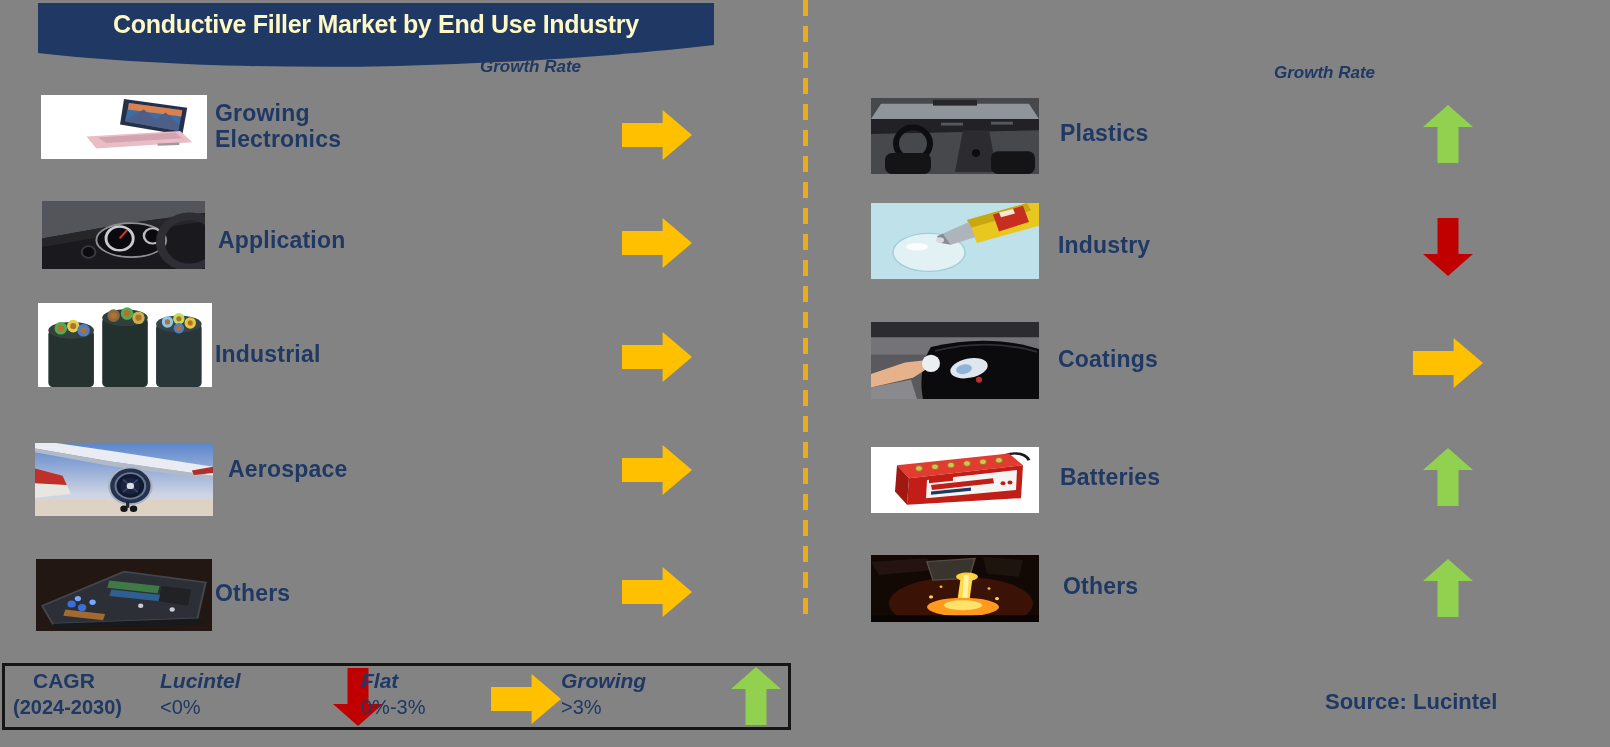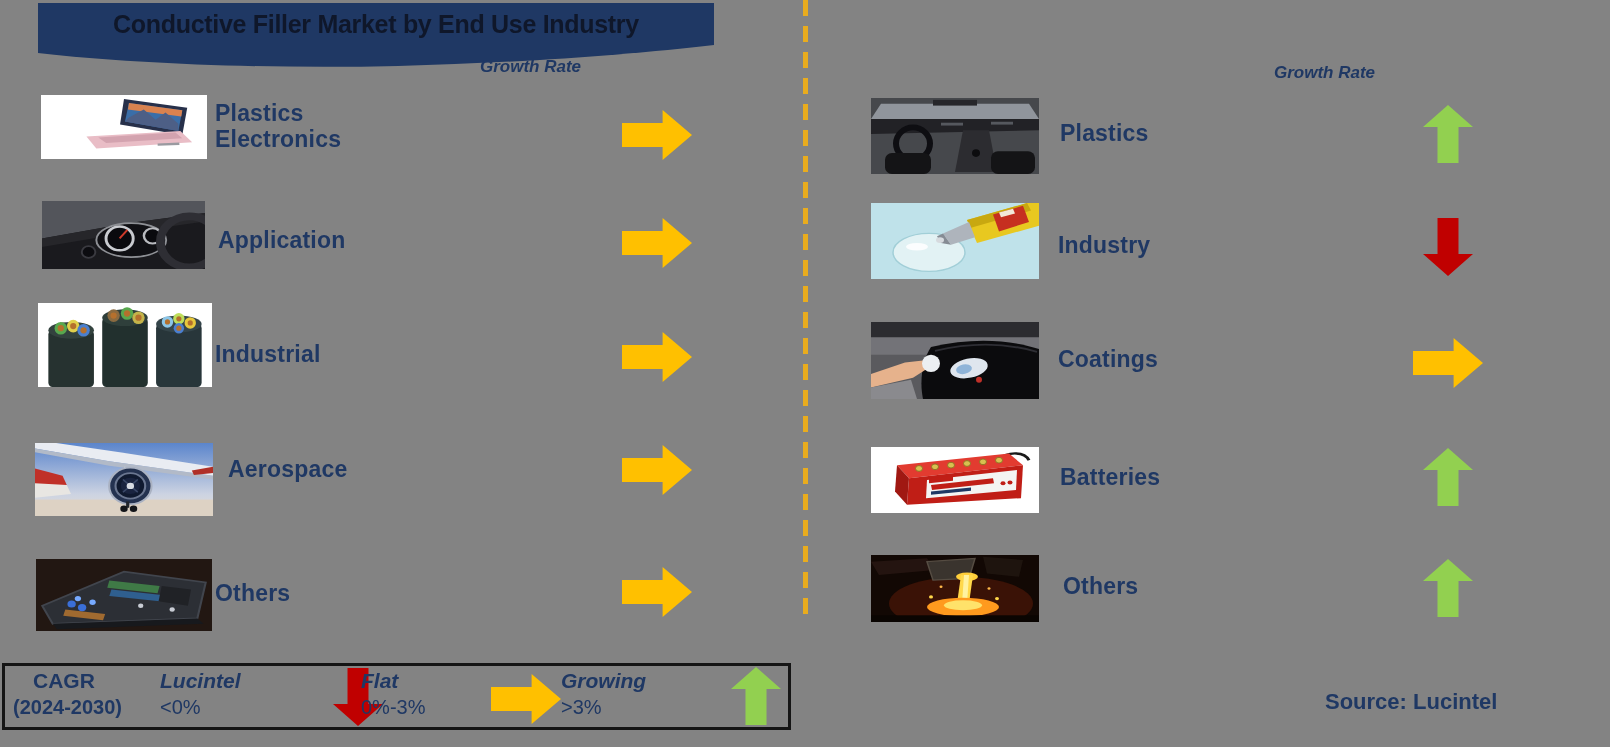--- a/index.html
+++ b/index.html
@@ -6,21 +6,21 @@
   .stage{
     position:relative; width:1610px; height:747px; overflow:hidden;
     background:#838383;
     font-family:"Liberation Sans", sans-serif;
   }
   
   .banner{position:absolute; top:3px;}
   .banner svg{display:block;}
   .banner .title{
     position:absolute; top:7px; left:0; width:100%; text-align:center;
-    color:#0f172a; font-weight:bold; font-size:25px; letter-spacing:-0.3px;
+    color:#fef9c3; font-weight:bold; font-size:25px; letter-spacing:-0.3px;
     white-space:nowrap;
   }
   .growth-rate{
     position:absolute; color:#1F3864; font-weight:bold; font-style:italic;
     font-size:17px; white-space:nowrap;
   }
   
   .thumb{position:absolute; overflow:hidden;}
   .thumb svg{display:block; width:100%; height:100%;}
   .item-label{
@@ -84,21 +84,21 @@
       <rect width="168" height="80" fill="#ffffff"></rect>
       <polygon points="84,5 148,16 143,50 80,37" fill="#27304a"></polygon>
       <polygon points="89,10 143,19 139,45 85,33" fill="#3a6ea8"></polygon>
       <polygon points="89,10 143,19 142,27 88,18" fill="#d9824f"></polygon>
       <polygon points="89,28 104,18 116,31 126,22 139,36 139,45 85,33" fill="#4d5f86"></polygon>
       <polygon points="46,52 141,45 153,59 56,67" fill="#e9bdc6"></polygon>
       <polygon points="58,53 136,47 143,54 66,60" fill="#d3a3af"></polygon>
       <rect x="118" y="60" width="22" height="3" fill="#9a9aa0" transform="rotate(-3 129 61)"></rect>
     </svg>
   </div>
-  <div class="item-label" style="left:215px; top:101px; width:150px;">Plastics Electronics</div>
+  <div class="item-label" style="left:215px; top:101px; width:150px;">Growing Electronics</div>
   <div class="arrow" style="left:657px; top:135px;" data-trend="flat"></div>
 
   <div class="thumb" style="left:42px; top:201px; width:163px; height:68px;">
     <svg viewBox="0 0 168 80" preserveAspectRatio="none">
       <rect width="168" height="80" fill="#1a1a1e"></rect>
       <polygon points="0,0 168,0 168,14 90,26 0,44" fill="#53555b"></polygon>
       <polygon points="0,44 90,26 168,14 168,24 95,36 0,54" fill="#26262a"></polygon>
       <ellipse cx="92" cy="46" rx="36" ry="20" fill="#101014" stroke="#8e9095" stroke-width="2"></ellipse>
       <circle cx="80" cy="44" r="14" fill="#0a0a0e" stroke="#c9cbd0" stroke-width="3"></circle>
       <line x1="80" y1="44" x2="88" y2="34" stroke="#d03a2a" stroke-width="2"></line>

